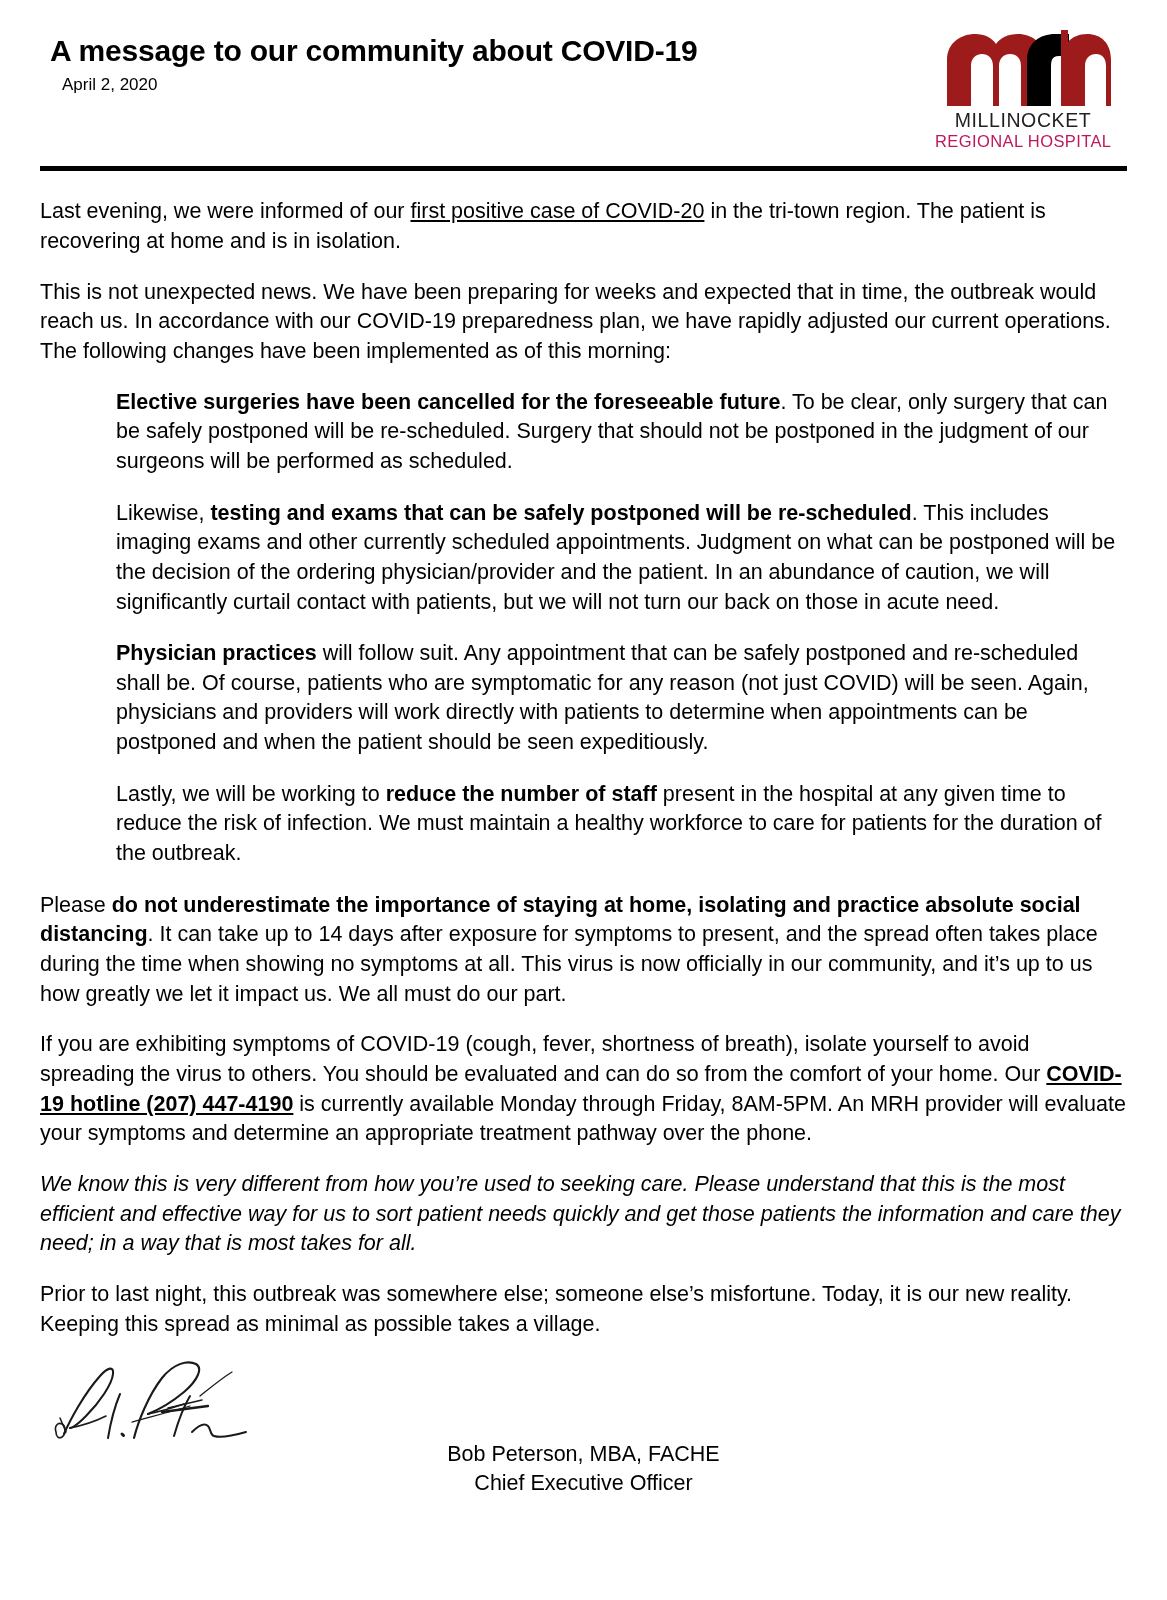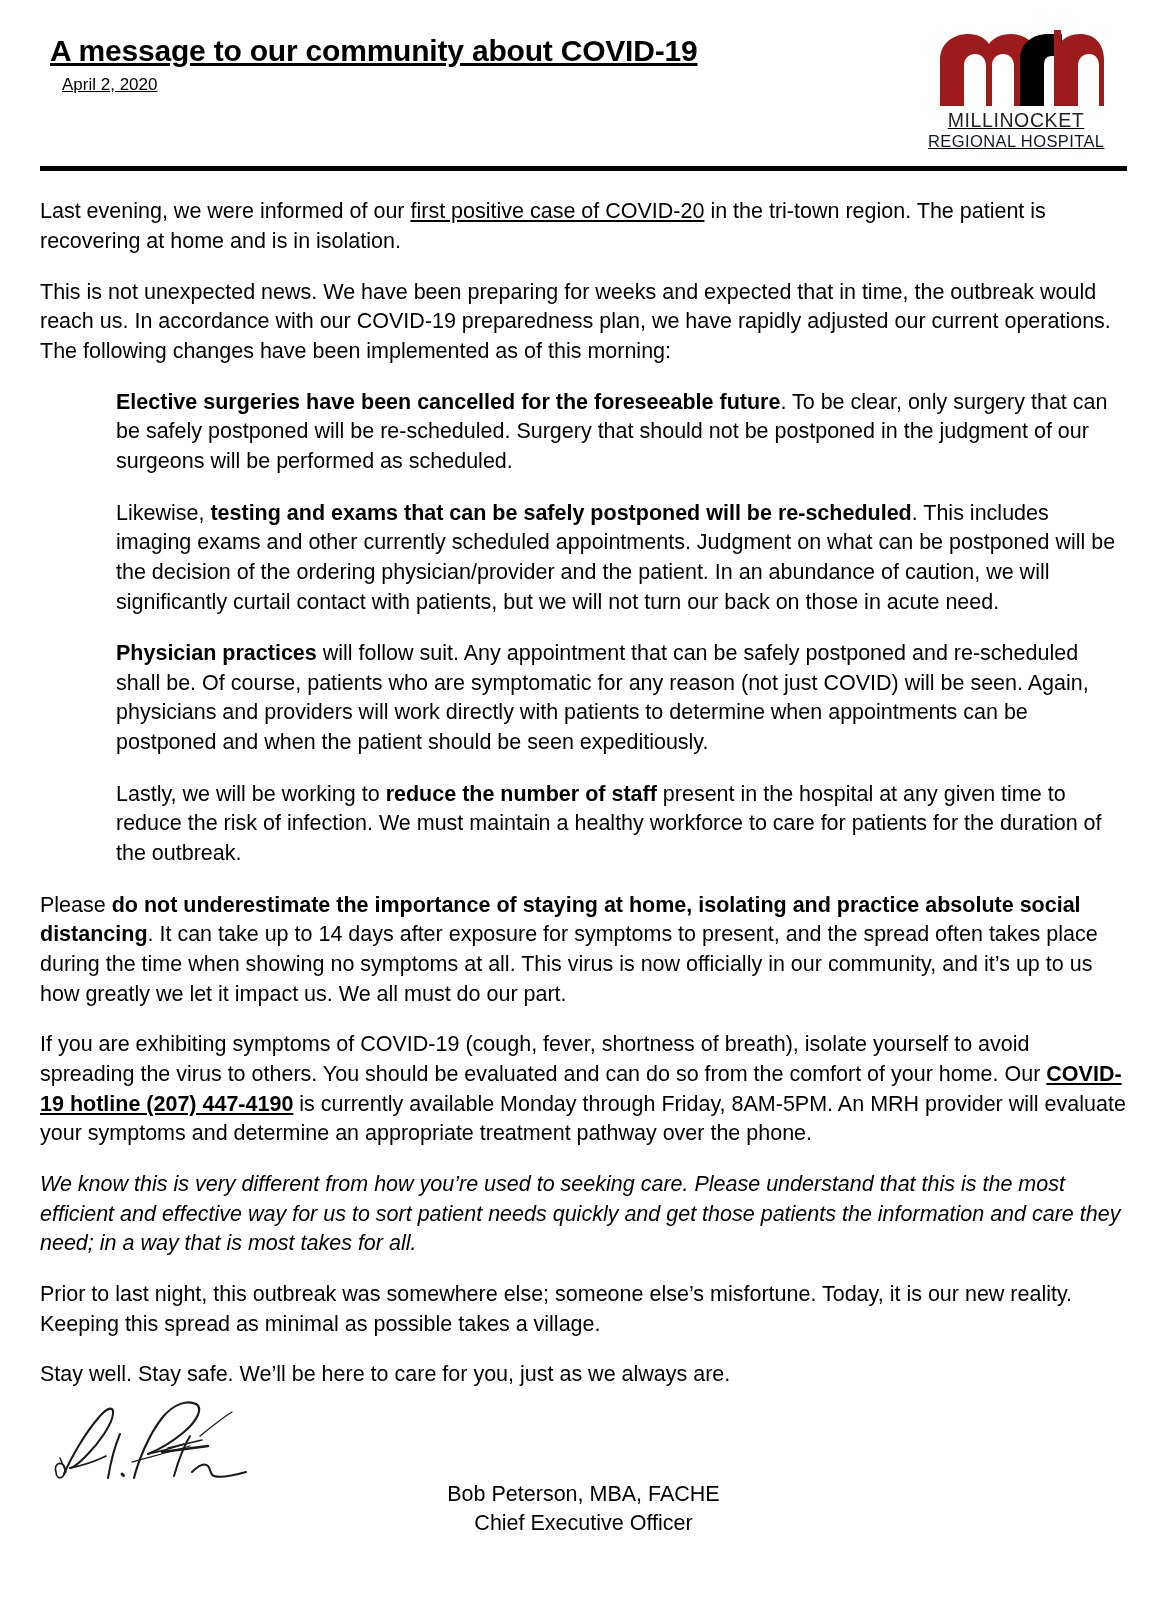--- a/index.html
+++ b/index.html
@@ -22,21 +22,20 @@
     box-sizing: border-box;
     padding: 0 40px;
   }
 
   
   .header {
     display: flex;
     align-items: flex-start;
     justify-content: space-between;
     padding-top: 28px;
-    text-decoration: underline;
   }
   .header-left {
     padding-left: 10px;
     padding-top: 6px;
   }
   .doc-title {
     font-size: 30px;
     font-weight: bold;
     letter-spacing: -0.2px;
     line-height: 1.16;
@@ -46,40 +45,40 @@
   .doc-date {
     font-size: 17px;
     font-weight: normal;
     line-height: 1.2;
     margin: 6px 0 0 12px;
   }
 
   
   .logo {
     width: 176px;
-    margin-right: 23px;
+    margin-right: 16px;
     text-align: center;
     padding-top: 2px;
   }
   .logo-mark {
     display: block;
   }
   .logo-line1 {
     font-size: 19.5px;
     letter-spacing: 0.6px;
     line-height: 1.12;
     margin-top: 2px;
     color: #231f20;
     white-space: nowrap;
   }
   .logo-line2 {
     font-size: 16.5px;
     letter-spacing: 0.4px;
     line-height: 1.12;
-    color: #0f172a;
+    color: #be185d;
     white-space: nowrap;
   }
 
   
   .rule {
     height: 5px;
     background: #000000;
     margin: 16px 0 0 0;
   }
 
@@ -158,21 +157,20 @@
     <p class="indent"><span>Lastly, we will be working to </span><b>reduce the number of staff</b><span> present in the hospital at any given time to reduce the risk of infection.  We must maintain a healthy workforce to care for patients for the duration of the outbreak.</span></p>
 
     <p><span>Please </span><b>do not underestimate the importance of staying at home, isolating and practice absolute social distancing</b><span>.  It can take up to 14 days after exposure for symptoms to present, and the spread often takes place during the time when showing no symptoms at all.  This virus is now officially in our community, and it’s up to us how greatly we let it impact us.  We all must do our part.</span></p>
 
     <p><span>If you are exhibiting symptoms of COVID-19 (cough, fever, shortness of breath), isolate yourself to avoid spreading the virus to others.  You should be evaluated and can do so from the comfort of your home.  Our </span><span class="bu">COVID-19 hotline (207) 447-4190</span><span> is currently available Monday through Friday, 8AM-5PM.  An MRH provider will evaluate your symptoms and determine an appropriate treatment pathway over the phone.</span></p>
 
     <p class="italic">We know this is very different from how you’re used to seeking care. Please understand that this is the most efficient and effective way for us to sort patient needs quickly and get those patients the information and care they need; in a way that is most takes for all.</p>
 
     <p>Prior to last night, this outbreak was somewhere else; someone else’s misfortune.  Today, it is our new reality.  Keeping this spread as minimal as possible takes a village.</p>
 
-    <p class="tight">Stay well.  Stay safe.  We’ll be here to care for you, just as we always are.</p>
 
     <div class="sig-block">
       <svg class="signature" viewBox="0 0 240 80" width="240" height="80">
         <g fill="none" stroke="#1a1a1a" stroke-linecap="round" stroke-linejoin="round">
           <path d="M14 74 C20 60, 34 34, 50 16 C58 7, 64 6, 63 14 C62 24, 50 42, 36 56 C28 64, 22 68, 20 68" stroke-width="2.1"></path>
           <path d="M20 68 C30 66, 44 62, 56 56" stroke-width="1.6"></path>
           <path d="M58 78 C60 66, 64 48, 70 34" stroke-width="2"></path>
           <path d="M72 74 L73.5 75.5" stroke-width="3"></path>
           <path d="M84 78 C88 62, 98 36, 112 18 C124 3, 138 0, 146 4 C153 8, 148 20, 134 32 C122 42, 108 50, 98 54" stroke-width="2.1"></path>
           <path d="M98 54 C108 52, 122 48, 134 44" stroke-width="1.5"></path>

